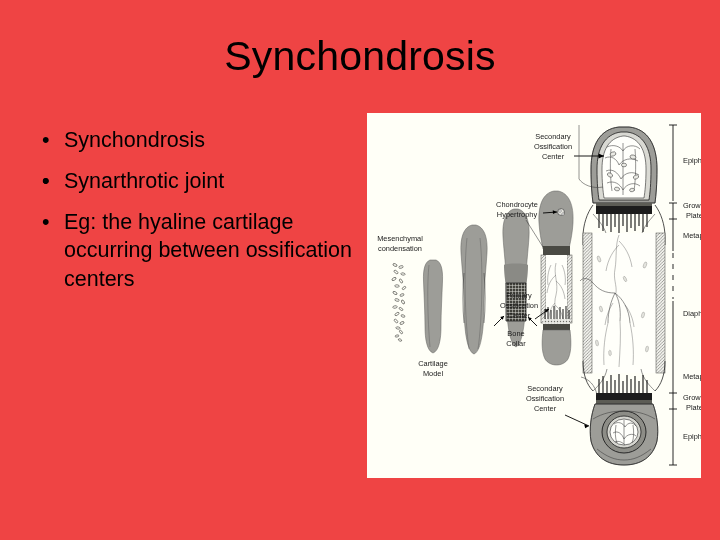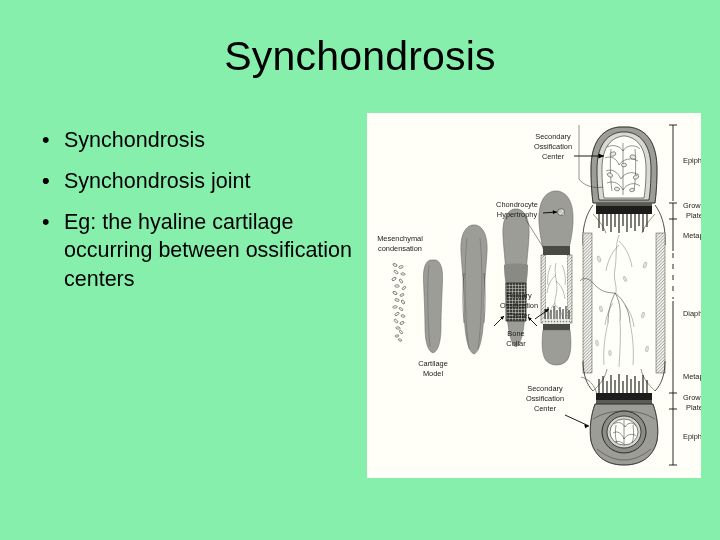--- a/index.html
+++ b/index.html
@@ -4,21 +4,21 @@
 <style>
   html, body {
     margin: 0;
     padding: 0;
     background: #ffffff;
   }
   #slide {
     position: relative;
     width: 720px;
     height: 540px;
-    background: #86efac;
+    background: #ef4444;
     overflow: hidden;
     font-family: "Liberation Sans", sans-serif;
   }
   #slide-title {
     position: absolute;
     left: 0;
     top: 34px;
     width: 720px;
     text-align: center;
     font-size: 41px;
@@ -89,21 +89,21 @@
   <ul id="bullet-list">
     <li>
       <span class="bullet-dot">•</span>
       <span>Synchondrosis</span>
     </li>
     <li>
       <span class="bullet-dot">•</span>
     </li>
     <li>
       <span class="bullet-dot">•</span>
-      <span>Synchondrosis joint</span>
+      <span>Synarthrotic joint</span>
     </li>
     <li>
       <span class="bullet-dot">•</span>
       <span>Eg: the hyaline cartilage occurring between ossification centers</span>
     </li>
   </ul>
 
   <div id="diagram-figure">
     <svg viewBox="0 0 334 365" xmlns="http://www.w3.org/2000/svg">
       <defs>

